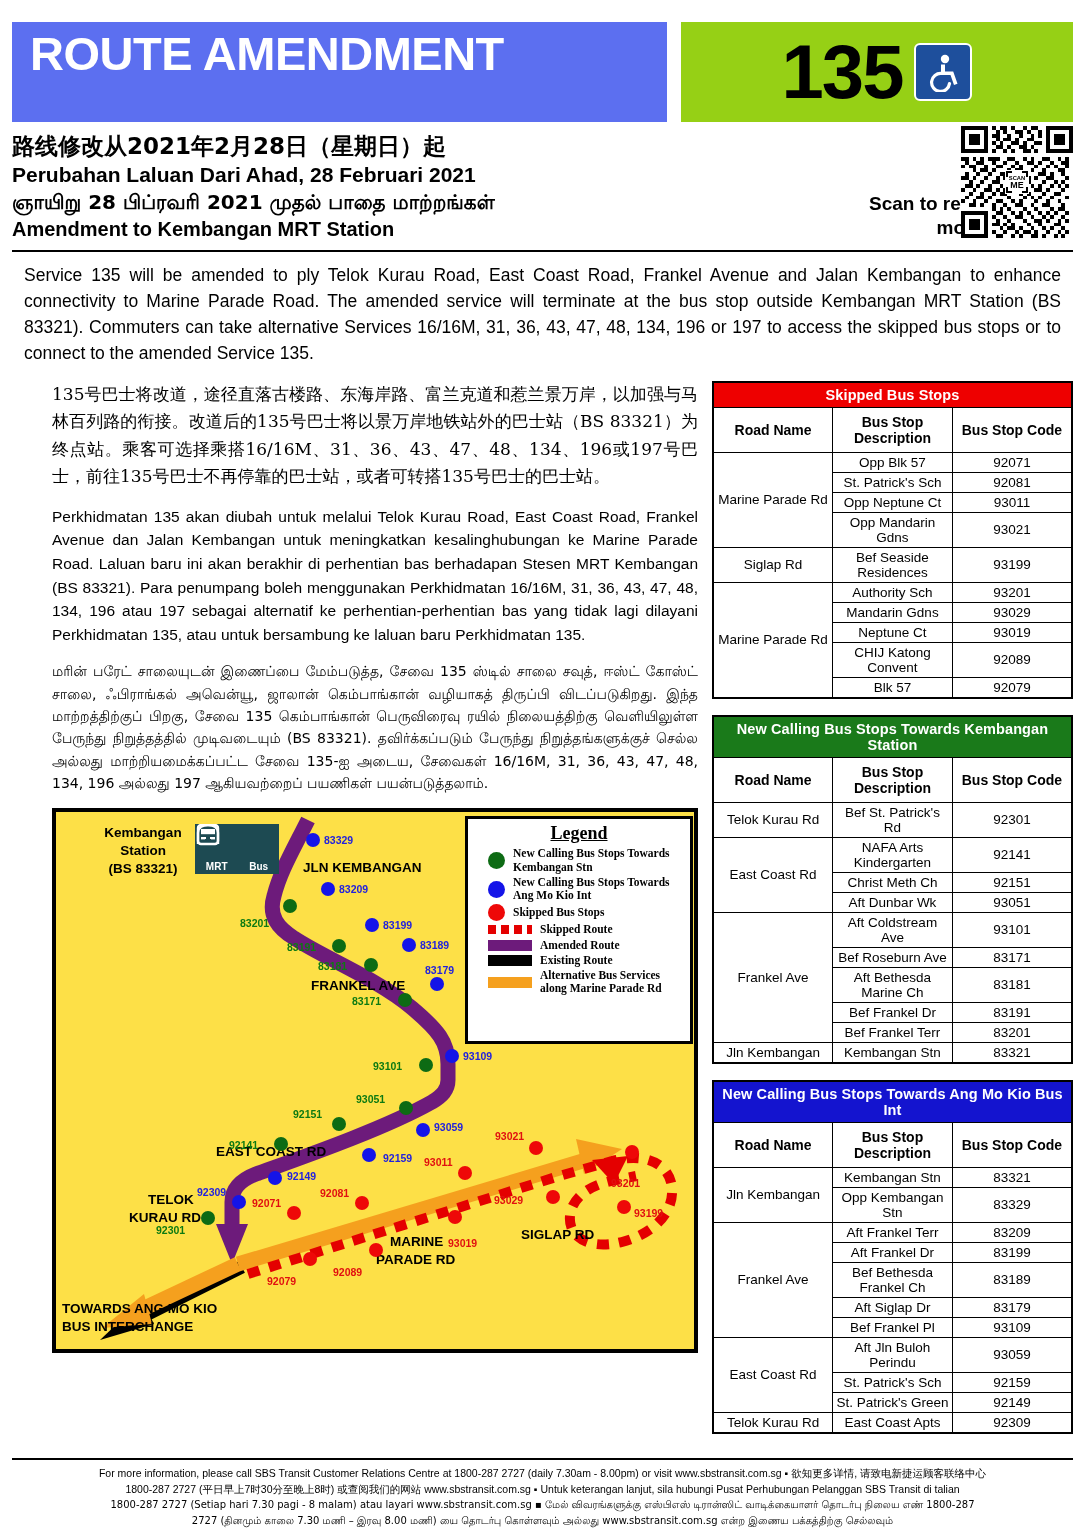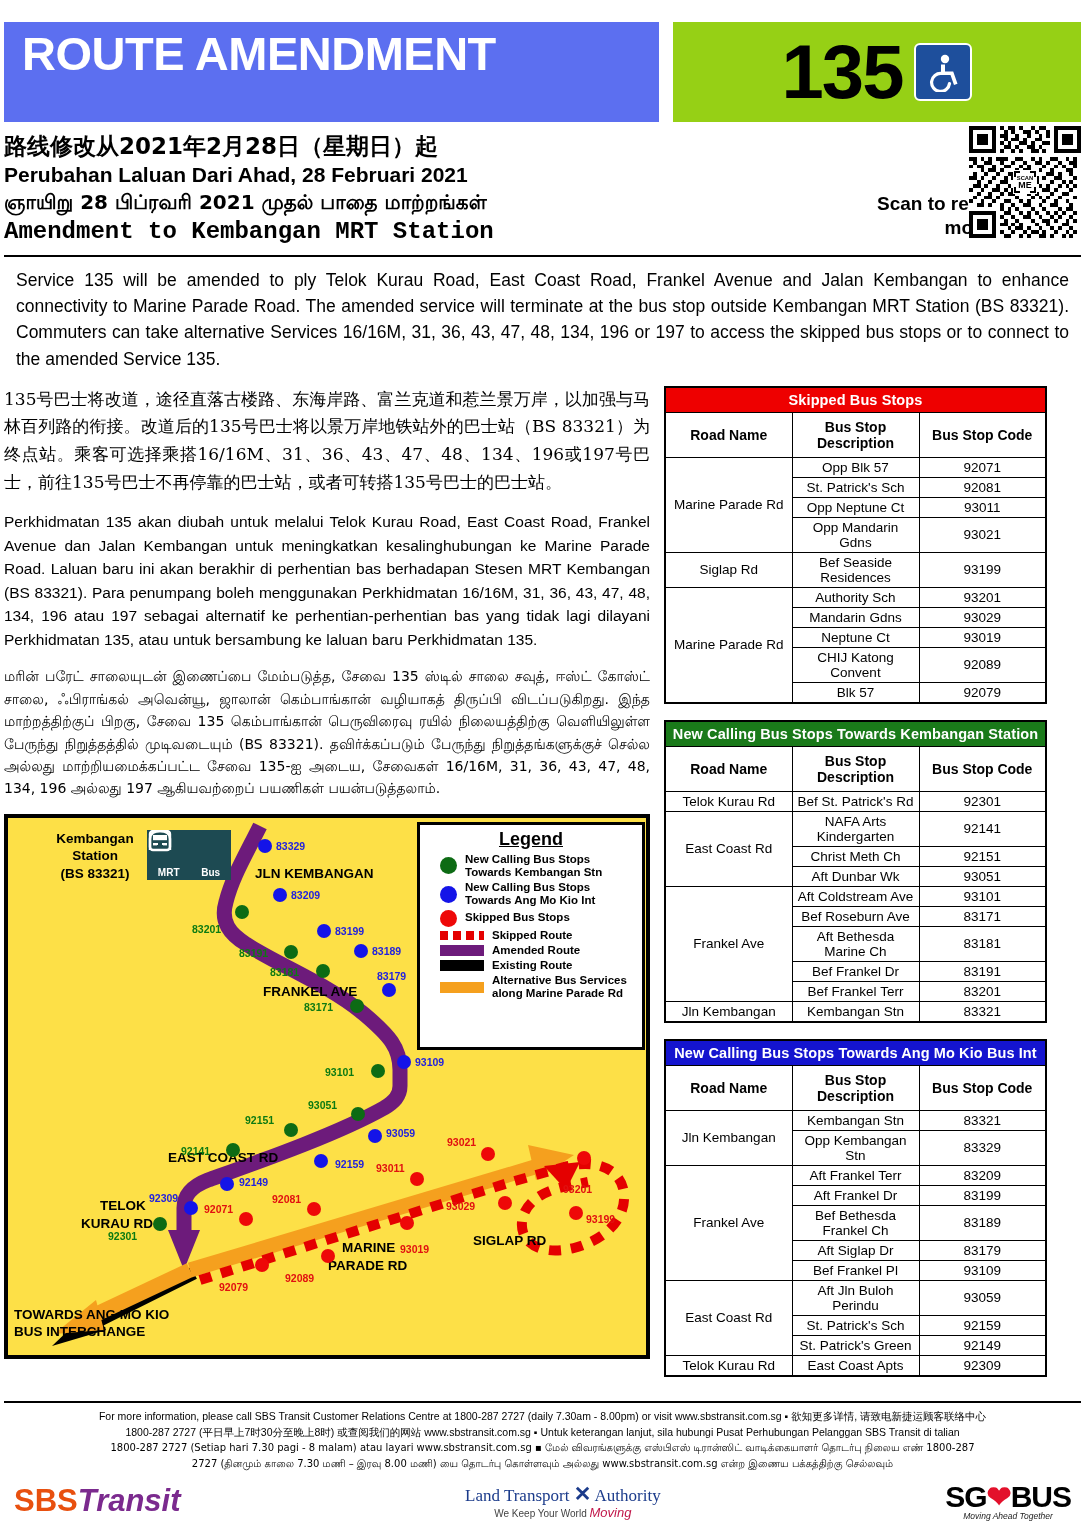--- a/index.html
+++ b/index.html
@@ -1,47 +1,47 @@
 <!DOCTYPE html>
 <html><head>
 <meta charset="utf-8">
 <style>
   html,body{margin:0;padding:0;background:#fff;}
   body{width:1085px;height:1536px;font-family:"Liberation Sans",sans-serif;color:#000;position:relative;overflow:hidden;}
-  .page{width:1085px;height:1536px;position:relative;box-sizing:border-box;padding:0 4px;}
+  .page{width:1085px;height:1536px;position:relative;box-sizing:border-box;padding:0 12px;}
 
   
   .banner{display:flex;gap:14px;padding-top:22px;height:122px;box-sizing:border-box;}
   .banner-blue{flex:0 0 655px;background:#5c6ff0;color:#fff;padding:8px 0 0 18px;box-sizing:border-box;position:relative;}
   .banner-title{font-size:47px;font-weight:bold;line-height:1.02;letter-spacing:-0.5px;}
   .banner-sub{font-size:23px;font-weight:bold;margin-top:8px;}
   .banner-green{flex:1;background:#96d015;display:flex;align-items:center;justify-content:center;gap:12px;}
   .route-num{font-size:76px;font-weight:bold;line-height:1;letter-spacing:-2px;color:#000;}
   .wheel{width:54px;height:54px;background:#1e4f9c;border-radius:6px;border:2px solid #fff;display:flex;align-items:center;justify-content:center;}
   .wheel svg{width:40px;height:40px;}
 
   
   .titles{position:relative;padding-top:10px;padding-bottom:4px;}
   .t-cn{font-size:23px;font-weight:bold;font-family:"DejaVu Sans",sans-serif;line-height:1.28;}
   .t-my{font-size:21px;font-weight:bold;line-height:1.3;}
   .t-ta{font-size:20px;font-weight:bold;font-family:"DejaVu Sans",sans-serif;line-height:1.35;}
-  .t-en{font-size:24px;font-weight:bold;line-height:1.3;font-family:Liberation Mono, monospace;}
+  .t-en{font-size:20px;font-weight:bold;line-height:1.3;}
 
   .qrwrap{position:absolute;right:0;top:4px;width:235px;height:130px;}
   .qr{position:absolute;right:0;top:0;width:112px;height:112px;}
   .scan-text{position:absolute;right:90px;top:66px;width:128px;text-align:right;font-size:19px;font-weight:bold;line-height:1.25;}
 
   .hr{border:0;border-top:2px solid #000;margin:4px 0 10px 0;}
 
   
   .desc-en{font-size:17.5px;line-height:1.5;text-align:justify;padding:0 12px;}
 
   
   .body-grid{display:flex;gap:14px;margin-top:14px;}
-  .col-left{width:646px;}
+  .col-left{width:646px;margin-left:40px;}
   .col-right{width:383px;}
 
   .para{text-align:justify;margin-bottom:14px;}
   .p-cn{font-size:17px;line-height:1.62;font-family:"DejaVu Serif",serif;}
   .p-my{font-size:15.5px;line-height:1.52;}
   .p-ta{font-size:14px;line-height:1.6;font-family:"DejaVu Sans",sans-serif;}
 
   
   table.tbl{width:100%;border-collapse:collapse;background:#fff;font-size:13.5px;margin-bottom:16px;
             border:2px solid #000;table-layout:fixed;}
@@ -51,21 +51,21 @@
   .cap-green{background:#1a7a1a;margin-left:19px;}
   .cap-blue{background:#1414cf;}
   table.tbl th.col-head{font-weight:bold;font-size:14px;padding:6px 2px;background:#fff;}
   .c-road{width:29%;}
   .c-desc{width:48%;}
   .c-code{width:23%;}
 
   
   .mapbox{position:relative;width:646px;height:545px;border:4px solid #000;box-sizing:border-box;background:#fde047;overflow:hidden;}
   .mapbox svg{position:absolute;left:0;top:0;}
-  .legend{position:absolute;left:409px;top:4px;width:228px;height:228px;border:3px solid #000;background:#fff;box-sizing:border-box;padding:4px 6px;}
+  .legend{position:absolute;left:409px;top:4px;width:228px;height:228px;border:3px solid #000;background:#fff;box-sizing:border-box;padding:4px 6px;font-family:Liberation Serif, serif;}
   .legend-title{text-align:center;font-size:18px;font-weight:bold;text-decoration:underline;margin-bottom:3px;}
   .legend-row{display:flex;align-items:center;gap:8px;margin:2px 0 2px 14px;}
   .legend-row .lbl{font-size:11.5px;font-weight:bold;line-height:1.15;}
   .dot{width:17px;height:17px;border-radius:50%;flex:0 0 17px;}
   .bar{width:44px;height:11px;flex:0 0 44px;}
   .dashbar{width:44px;height:9px;flex:0 0 44px;background:repeating-linear-gradient(to right,#e40000 0 8px,transparent 8px 13px);}
 
   .stn-badge{position:absolute;left:139px;top:12px;width:84px;height:50px;background:#1d4a52;color:#fff;display:flex;align-items:flex-end;justify-content:space-around;padding-bottom:2px;box-sizing:border-box;}
   .stn-badge .mode{display:flex;flex-direction:column;align-items:center;}
   .stn-badge .mode span{font-size:10px;font-weight:bold;line-height:1;}

